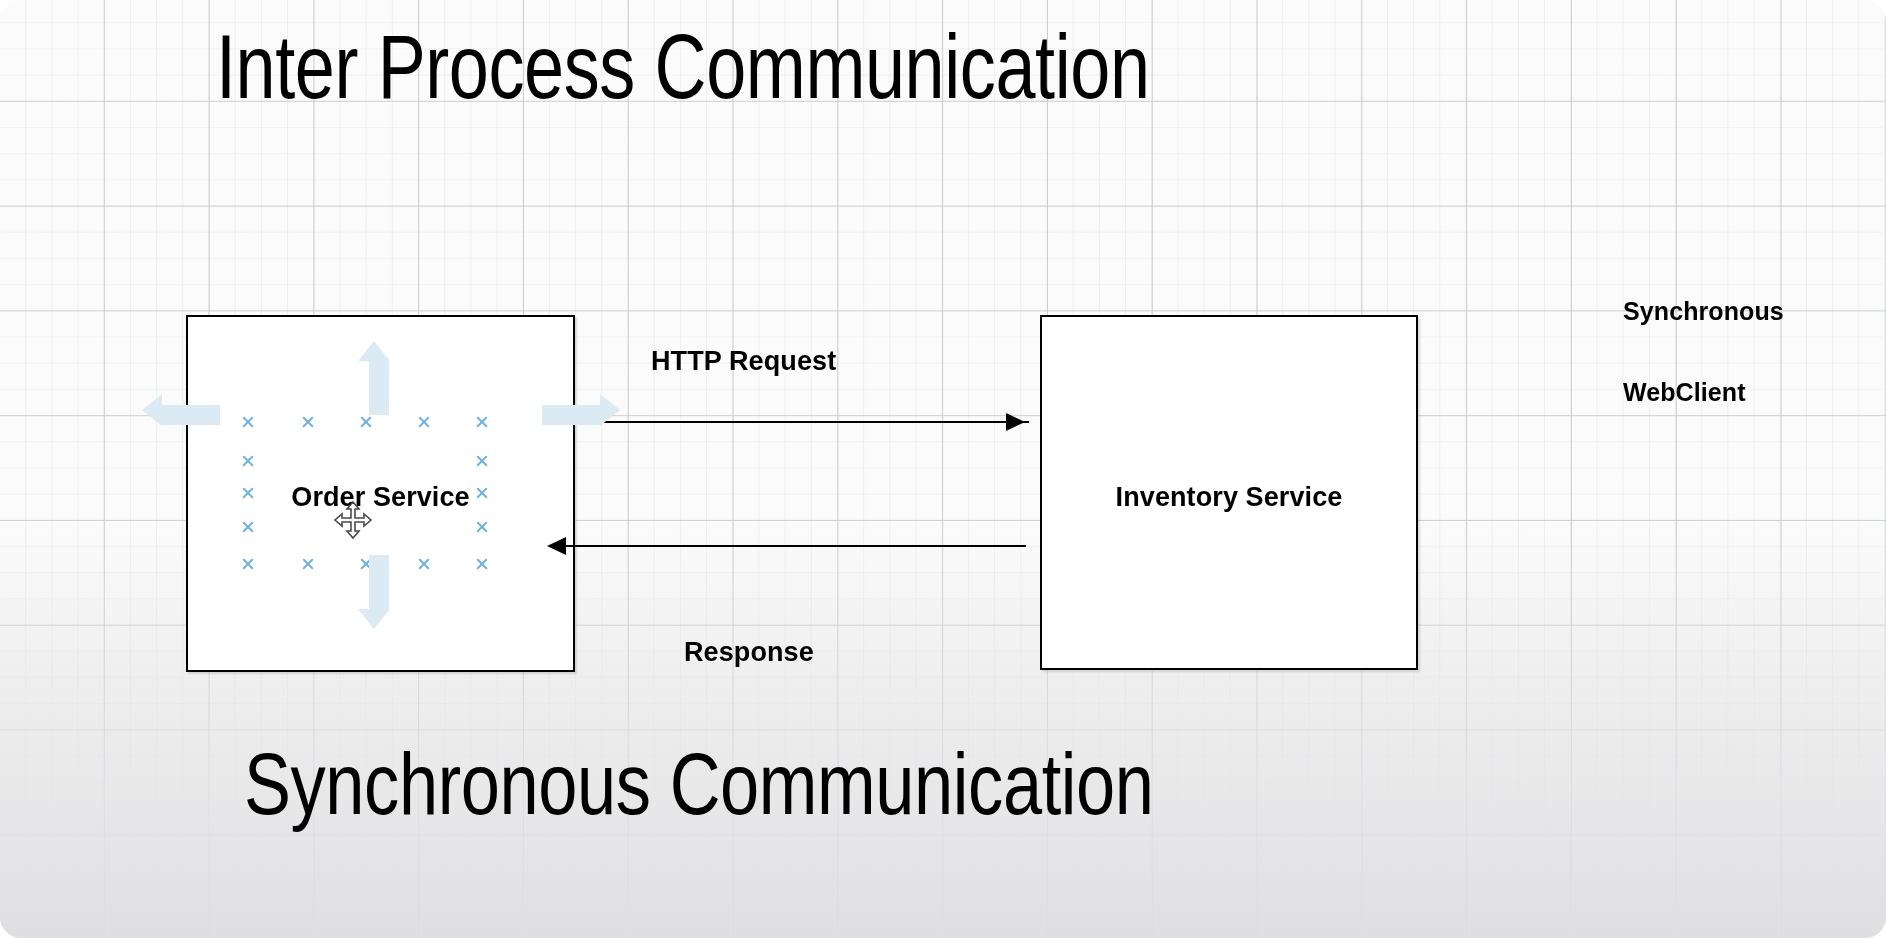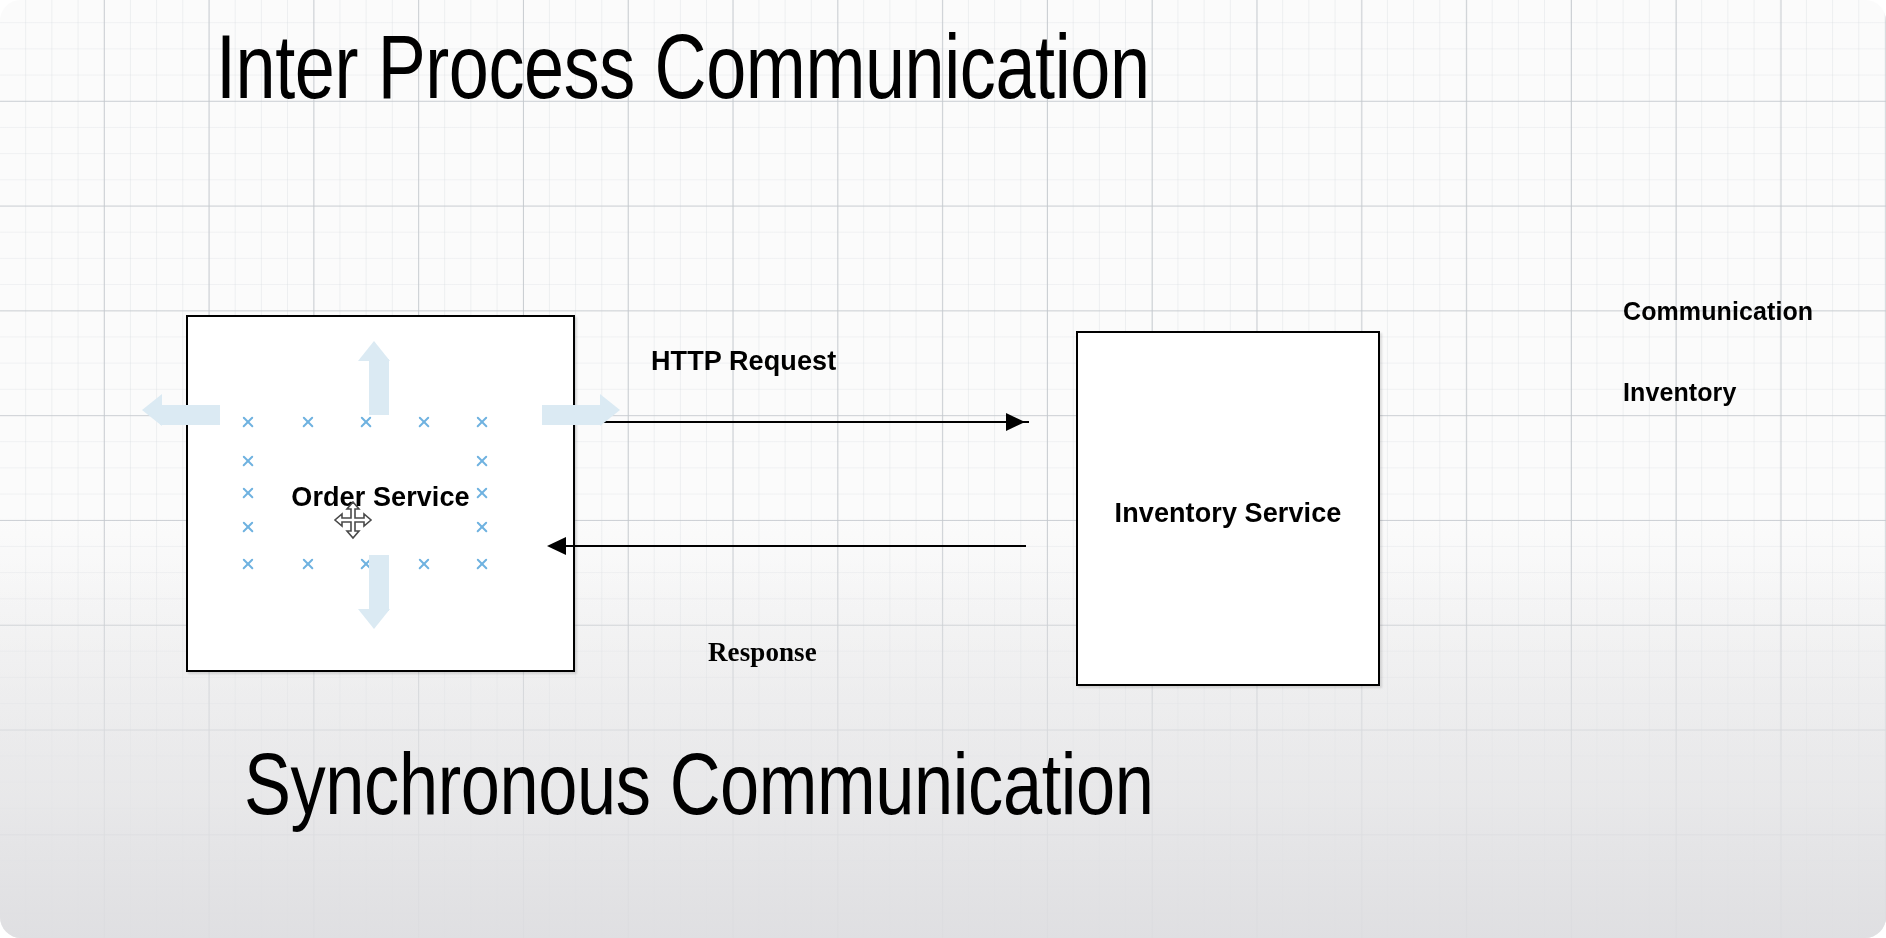--- a/index.html
+++ b/index.html
@@ -86,21 +86,21 @@
     right: 0;
     text-align: center;
     color: #000000;
     font-weight: bold;
     font-size: 27px;
     letter-spacing: 0.1px;
     white-space: nowrap;
   }
 
   #box-order { left: 186px; top: 315px; width: 389px; height: 357px; }
-  #box-inventory { left: 1076px; top: 315px; width: 304px; height: 355px; margin-top: 16px; }
+  #box-inventory { left: 1040px; top: 315px; width: 378px; height: 355px; }
 
   #order-label { top: 165px; }
   #inventory-label { top: 165px; }
   #inventory-port { top: 245px; }
 
   
   .edge-line {
     position: absolute;
     background: #000000;
     height: 2px;
@@ -124,21 +124,21 @@
 
   .edge-label {
     position: absolute;
     color: #000000;
     font-weight: bold;
     font-size: 27px;
     white-space: nowrap;
     letter-spacing: 0.1px;
   }
   #label-request { left: 651px; top: 346px; }
-  #label-response { left: 708px; top: 637px; font-family: Liberation Serif, serif; }
+  #label-response { left: 684px; top: 637px; }
 
   
   .side-note {
     position: absolute;
     color: #000000;
     font-weight: bold;
     font-size: 25px;
     white-space: nowrap;
     letter-spacing: 0.1px;
   }
@@ -222,22 +222,22 @@
   </div>
 
   <div class="edge-line" style="left:543px; top:421px; width:486px;"></div>
   <div class="arrowhead right" style="left:1006px; top:413px;"></div>
   <div class="edge-label" id="label-request">HTTP Request</div>
 
   <div class="edge-line thin" style="left:566px; top:545px; width:460px;"></div>
   <div class="arrowhead left" style="left:547px; top:537px;"></div>
   <div class="edge-label" id="label-response">Response</div>
 
-  <div class="side-note" id="note-resttemplate">Communication</div>
-  <div class="side-note" id="note-webclient">Inventory</div>
+  <div class="side-note" id="note-resttemplate">Synchronous</div>
+  <div class="side-note" id="note-webclient">WebClient</div>
 
   <div class="big-title" id="title-bottom">Synchronous Communication</div>
 
   <div id="hover-overlay">
 
     <div class="cx" style="left:62px;  top:107px;"></div>
     <div class="cx" style="left:122px; top:107px;"></div>
     <div class="cx" style="left:180px; top:107px;"></div>
     <div class="cx" style="left:238px; top:107px;"></div>
     <div class="cx" style="left:296px; top:107px;"></div>

